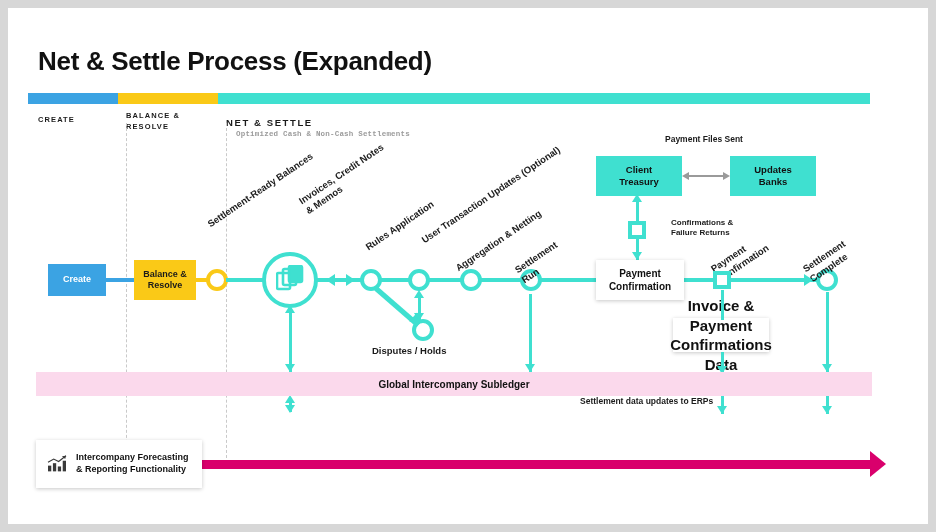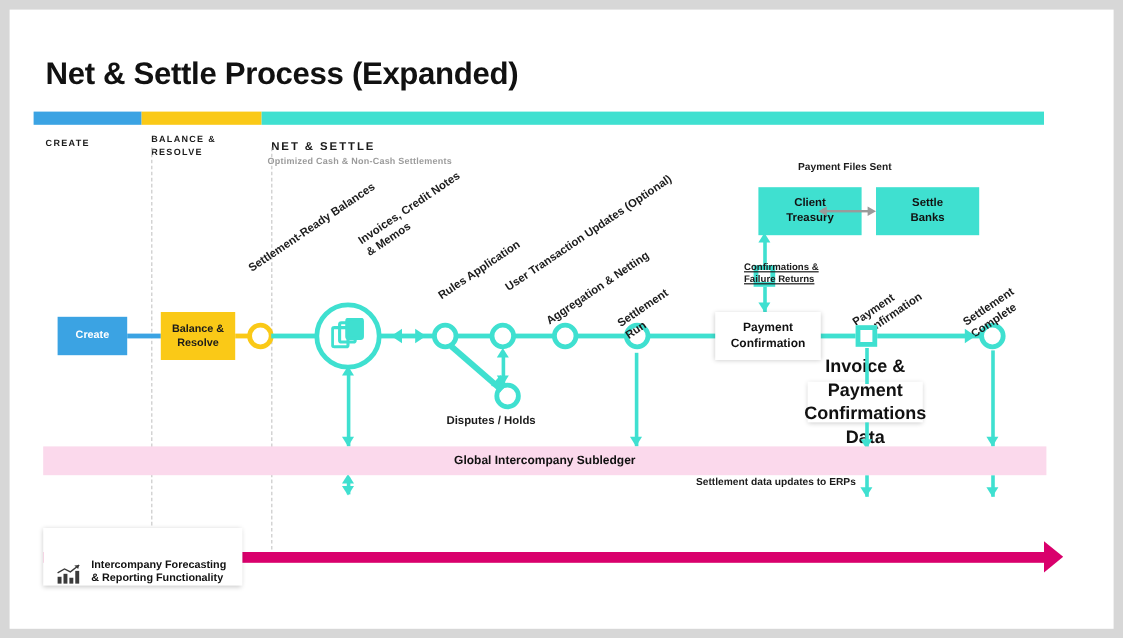--- a/index.html
+++ b/index.html
@@ -34,22 +34,22 @@
 
   .phase-label{
     font-size:7.5px;font-weight:bold;color:#1b1b1b;
     letter-spacing:1.1px;line-height:1.45;
     text-transform:uppercase;
   }
   #lbl-create{left:30px;top:107px;}
   #lbl-balance{left:118px;top:103px;}
   #lbl-settle{left:218px;top:108px;font-size:9.5px;letter-spacing:1.6px;}
   #sub-settle{
-    left:215px;top:122px;font-size:7.5px;font-weight:bold;
-    color:#9b9b9b;letter-spacing:.2px;
+    left:228px;top:122px;font-size:7.5px;font-weight:bold;
+    color:#9b9b9b;letter-spacing:.2px;font-family:Liberation Mono, monospace;
   }
 
   
   .vdash{
     width:0;border-left:1px dashed #c9c9c9;
     top:115px;height:335px;
   }
   #vd1{left:118px;}
   #vd2{left:218px;}
 
@@ -117,45 +117,45 @@
   #d-rules{left:362px;top:233px;}
   #d-user{left:418px;top:226px;}
   #d-agg{left:452px;top:254px;}
   #d-run{left:518px;top:254px;}
   #d-payconf{left:714px;top:253px;}
   #d-setcomp{left:806px;top:253px;}
 
   
   #lbl-disputes{left:364px;top:337px;font-size:9.5px;font-weight:bold;color:#1b1b1b;}
   #lbl-pfs{left:657px;top:126px;font-size:8.5px;font-weight:bold;color:#1b1b1b;}
-  #lbl-conf{left:612px;top:210px;font-size:8px;font-weight:bold;color:#1b1b1b;line-height:1.3;text-decoration:underline;}
+  #lbl-conf{left:663px;top:210px;font-size:8px;font-weight:bold;color:#1b1b1b;line-height:1.3;}
   #lbl-sdu{left:572px;top:388px;font-size:8.5px;font-weight:bold;color:#1b1b1b;}
 
   
   .tealbox{
     background:#3FE0D0;color:#121212;
     display:flex;align-items:center;justify-content:center;
     text-align:center;font-size:9.5px;font-weight:bold;line-height:1.3;
   }
-  #box-treasury{left:588px;top:148px;width:86px;height:40px;margin-left:36px;}
+  #box-treasury{left:588px;top:148px;width:86px;height:40px;}
   #box-banks{left:722px;top:148px;width:86px;height:40px;}
 
   
   .whitebox{
     background:#ffffff;
     box-shadow:0 1px 4px rgba(0,0,0,.22);
     display:flex;align-items:center;justify-content:center;
     text-align:center;font-size:10px;font-weight:bold;color:#111111;
     line-height:1.3;
   }
   #box-payinstr{left:588px;top:252px;width:88px;height:40px;}
   #box-invdata{left:665px;top:310px;width:96px;height:34px;font-size:15px;}
   #box-forecast{
     left:28px;top:432px;width:166px;height:48px;
-    justify-content:flex-start;text-align:left;font-size:9px;align-items:flex-end;
+    justify-content:flex-start;text-align:left;font-size:9px;
   }
   #forecast-icon{width:22px;height:18px;margin:0 8px 0 10px;flex:none;}
 
   
   .lane{
     display:flex;align-items:center;justify-content:center;
     font-size:10px;font-weight:bold;
   }
   #lane-subledger{
     left:28px;top:364px;width:836px;height:24px;
@@ -299,21 +299,21 @@
 
   <div class="abs tealbox" id="box-treasury">
     <span>
       <span>Client</span><br>
       <span>Treasury</span>
     </span>
   </div>
 
   <div class="abs tealbox" id="box-banks">
     <span>
-      <span>Settle</span><br>
+      <span>Updates</span><br>
       <span>Banks</span>
     </span>
   </div>
 
   <div class="abs" style="left:680px;top:167px;width:38px;height:1.5px;background:#9a9a9a;"></div>
   <div class="abs ar-grey-left" style="left:674px;top:164px;"></div>
   <div class="abs ar-grey-right" style="left:715px;top:164px;"></div>
 
   <div class="abs vline tline" style="left:628px;top:190px;height:62px;"></div>
   <div class="abs ar-up" style="left:624px;top:186px;"></div>

